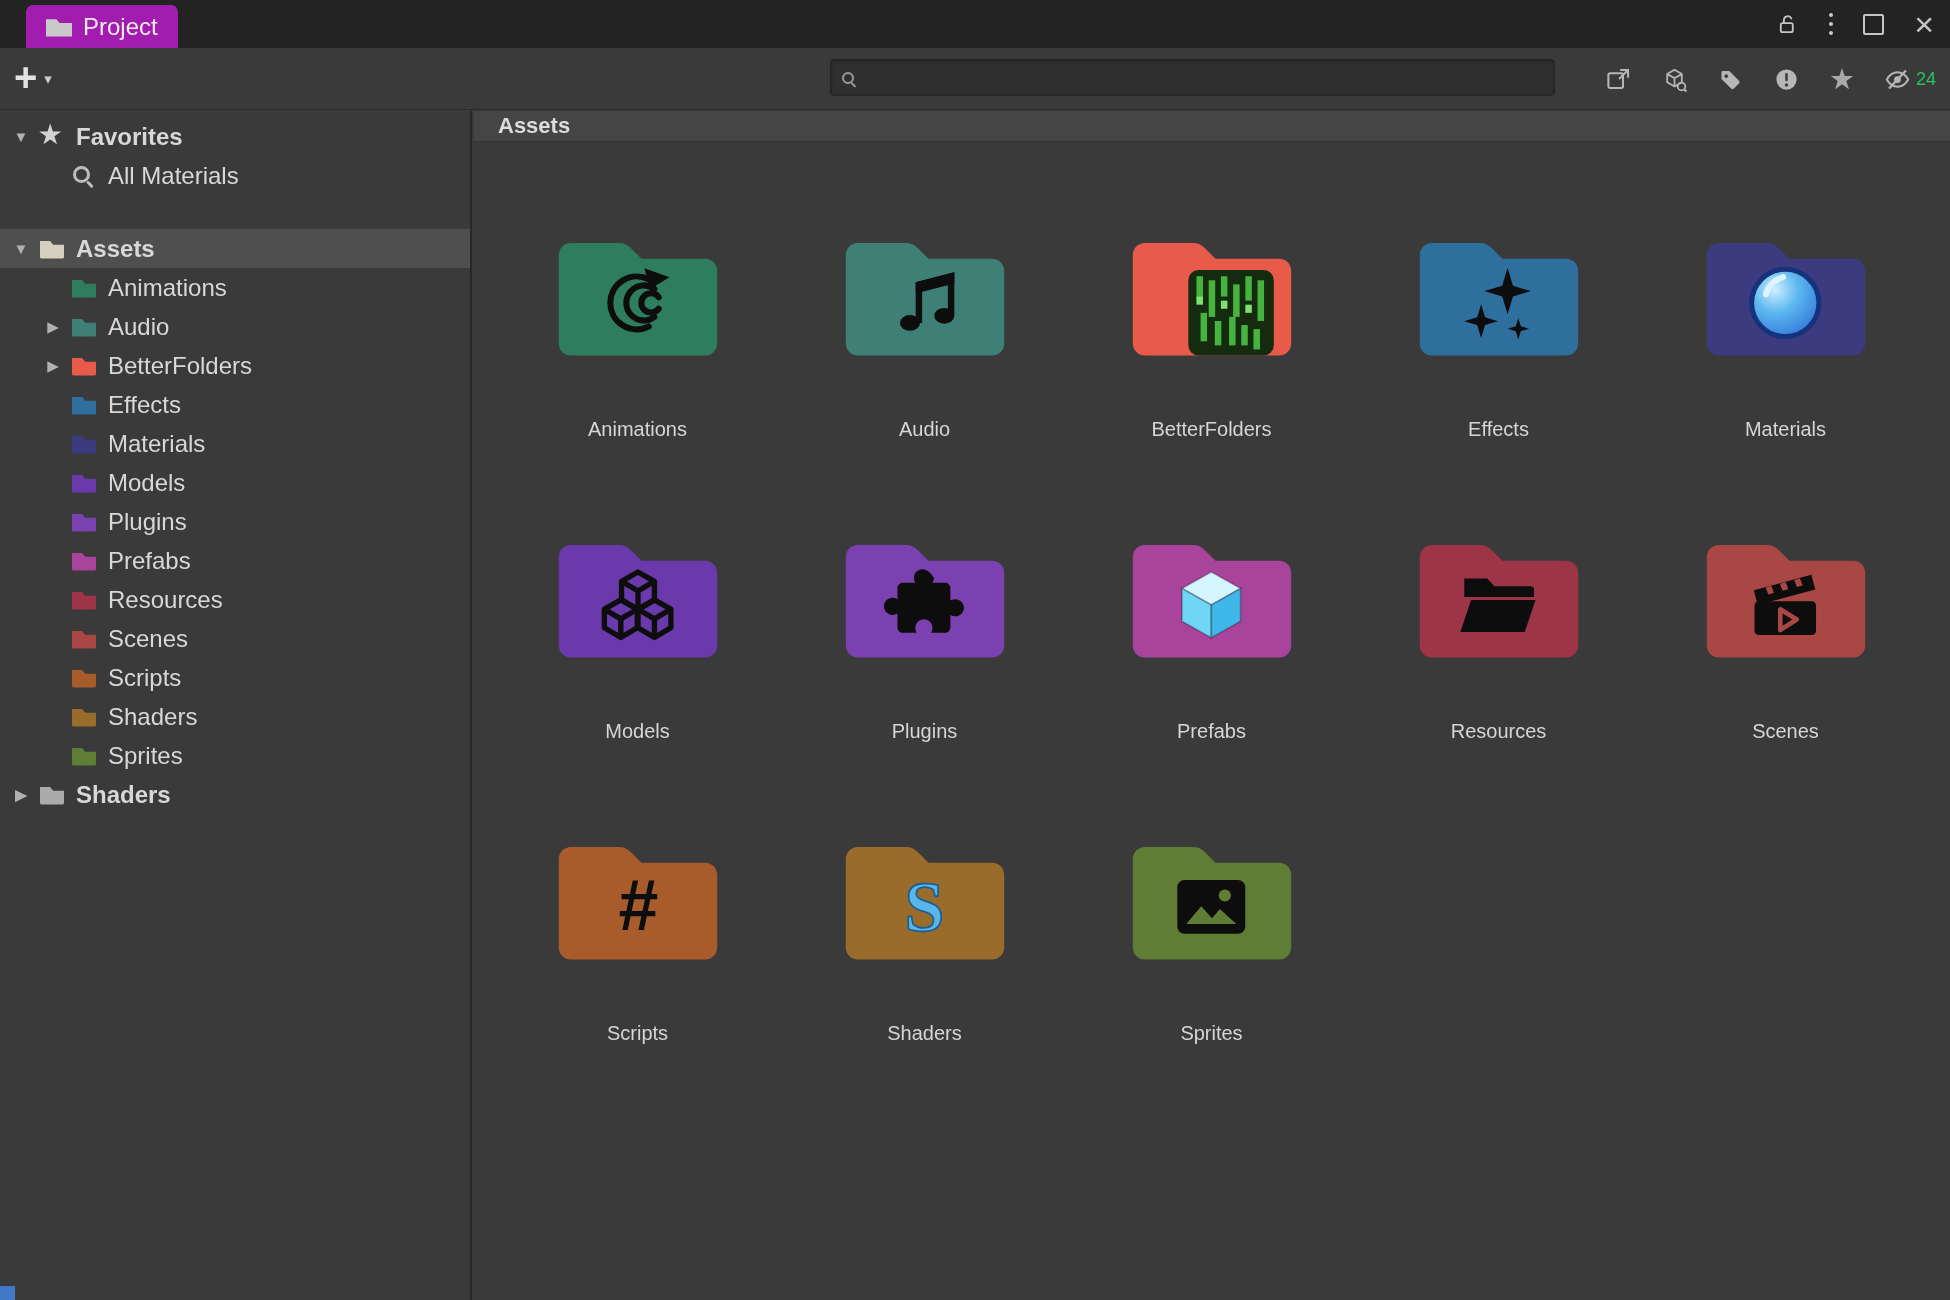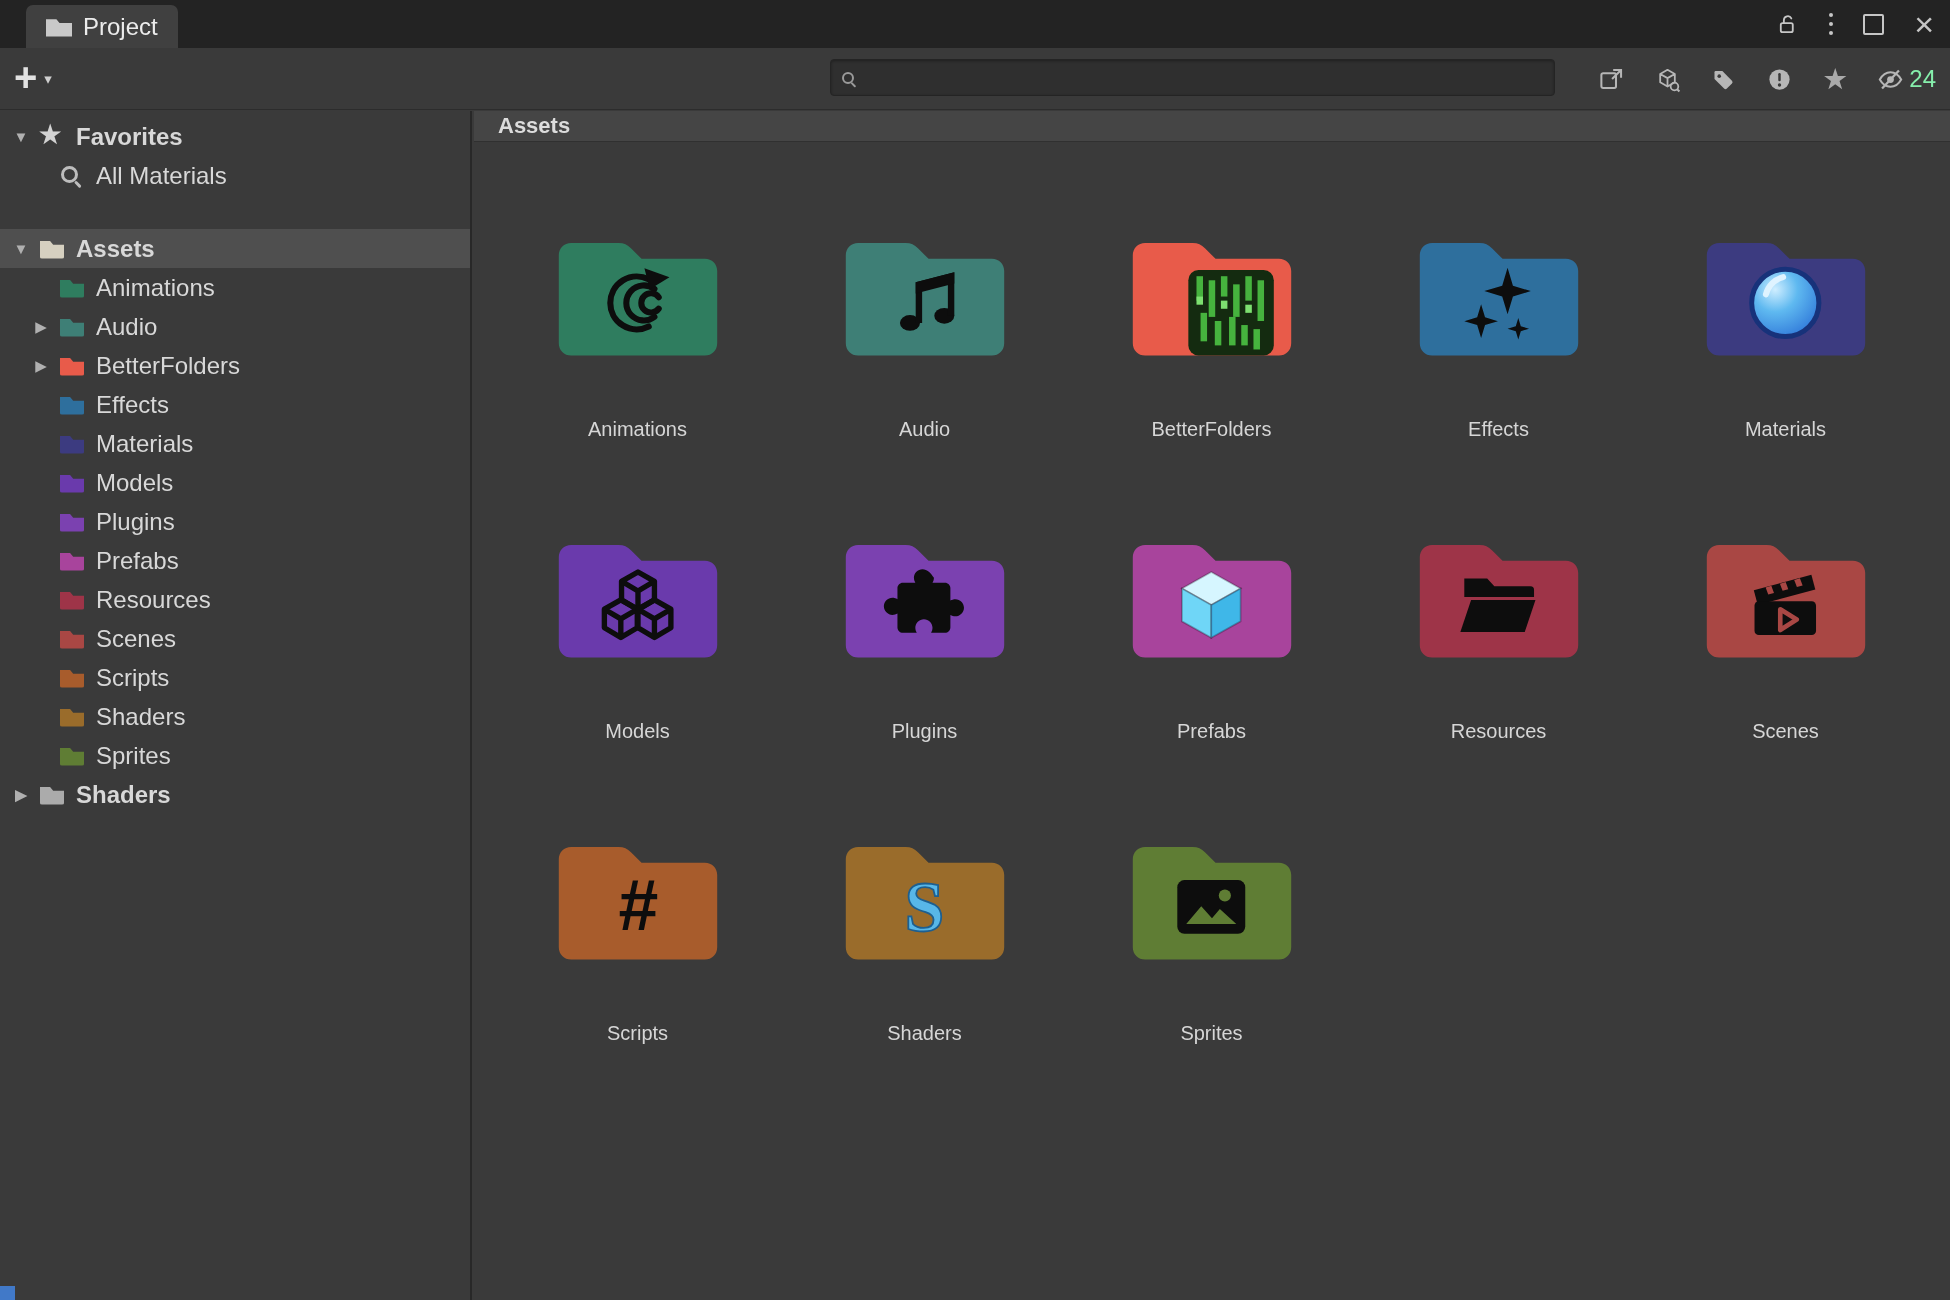--- a/index.html
+++ b/index.html
@@ -5,21 +5,21 @@
   html,body{margin:0;padding:0;background:#222;}
   .app{
     position:relative;width:1950px;height:1300px;overflow:hidden;
     background:#3a3a3a;font-family:"Liberation Sans",sans-serif;color:#d4d4d4;
     -webkit-font-smoothing:antialiased;
   }
 
   
   .tabbar{position:absolute;top:0;left:0;right:0;height:48px;background:#232323;}
   .tab{
-    position:absolute;left:26px;top:5px;height:43px;background:#404040;
+    position:absolute;left:26px;top:5px;height:43px;background:#a21caf;
     border-radius:7px 7px 0 0;display:flex;align-items:center;gap:11px;padding:0 20px;
   }
   .tab-folder{
     width:26px;height:20px;background:#c9c9c9;
     clip-path:polygon(0 14%,40% 14%,52% 32%,100% 32%,100% 100%,0 100%);
   }
   .tab-label{font-size:24px;color:#ececec;}
   .win-controls{position:absolute;right:16px;top:0;height:48px;display:flex;align-items:center;gap:30px;color:#c6c6c6;}
   .wc-icon{width:23px;height:23px;color:#c6c6c6;}
   .kebab{display:flex;flex-direction:column;justify-content:center;}
@@ -40,28 +40,28 @@
   }
   .mag{width:18px;height:18px;position:relative;margin:0 4px 0 9px;flex:none;}
   .mag::before{content:"";position:absolute;left:2px;top:3px;width:8px;height:8px;border:2px solid #9a9a9a;border-radius:50%;}
   .mag::after{content:"";position:absolute;left:12px;top:13px;width:6px;height:2px;background:#9a9a9a;transform:rotate(45deg);transform-origin:0 0;border-radius:2px;}
   .search-input{flex:1;height:100%;background:transparent;border:none;outline:none;color:#e0e0e0;font-size:20px;font-family:"Liberation Sans",sans-serif;}
   .toolbar-right{position:absolute;right:14px;top:0;height:62px;display:flex;align-items:center;gap:29px;}
   .tb-icon{width:27px;height:27px;color:#b6b6b6;}
   .tb-star{font-size:29px;color:#a9a9a9;line-height:1;}
   .tb-star::before{content:"\2605";}
   .tb-eye-group{display:flex;align-items:center;gap:5px;}
-  .tb-count{font-size:24px;color:#86efac;}
+  .tb-count{font-size:18px;color:#22c55e;}
 
   
   .sidebar{
     position:absolute;top:111px;left:0;width:472px;bottom:0;background:#3a3a3a;
     border-right:2px solid #282828;box-sizing:border-box;padding-top:6px;overflow:hidden;
   }
-  .side-item{height:39px;display:flex;align-items:center;font-size:24px;padding-left:24px;white-space:nowrap;}
+  .side-item{height:39px;display:flex;align-items:center;font-size:24px;padding-left:36px;white-space:nowrap;}
   .side-item.root{padding-left:4px;font-weight:bold;}
   .side-item.selected{background:#4f4f4f;}
   .side-item.gap{margin-top:34px;}
   .arrow{width:34px;flex:none;text-align:center;font-size:15px;color:#b0b0b0;}
   .side-icon{width:28px;height:26px;flex:none;position:relative;margin-right:10px;}
   .side-label{color:#d8d8d8;}
   .icon-folder::before{
     content:"";position:absolute;left:2px;top:3px;width:24px;height:20px;background:var(--c,#999);
     clip-path:polygon(0 13%,42% 13%,55% 31%,100% 31%,100% 100%,0 100%);border-radius:2px;
   }

